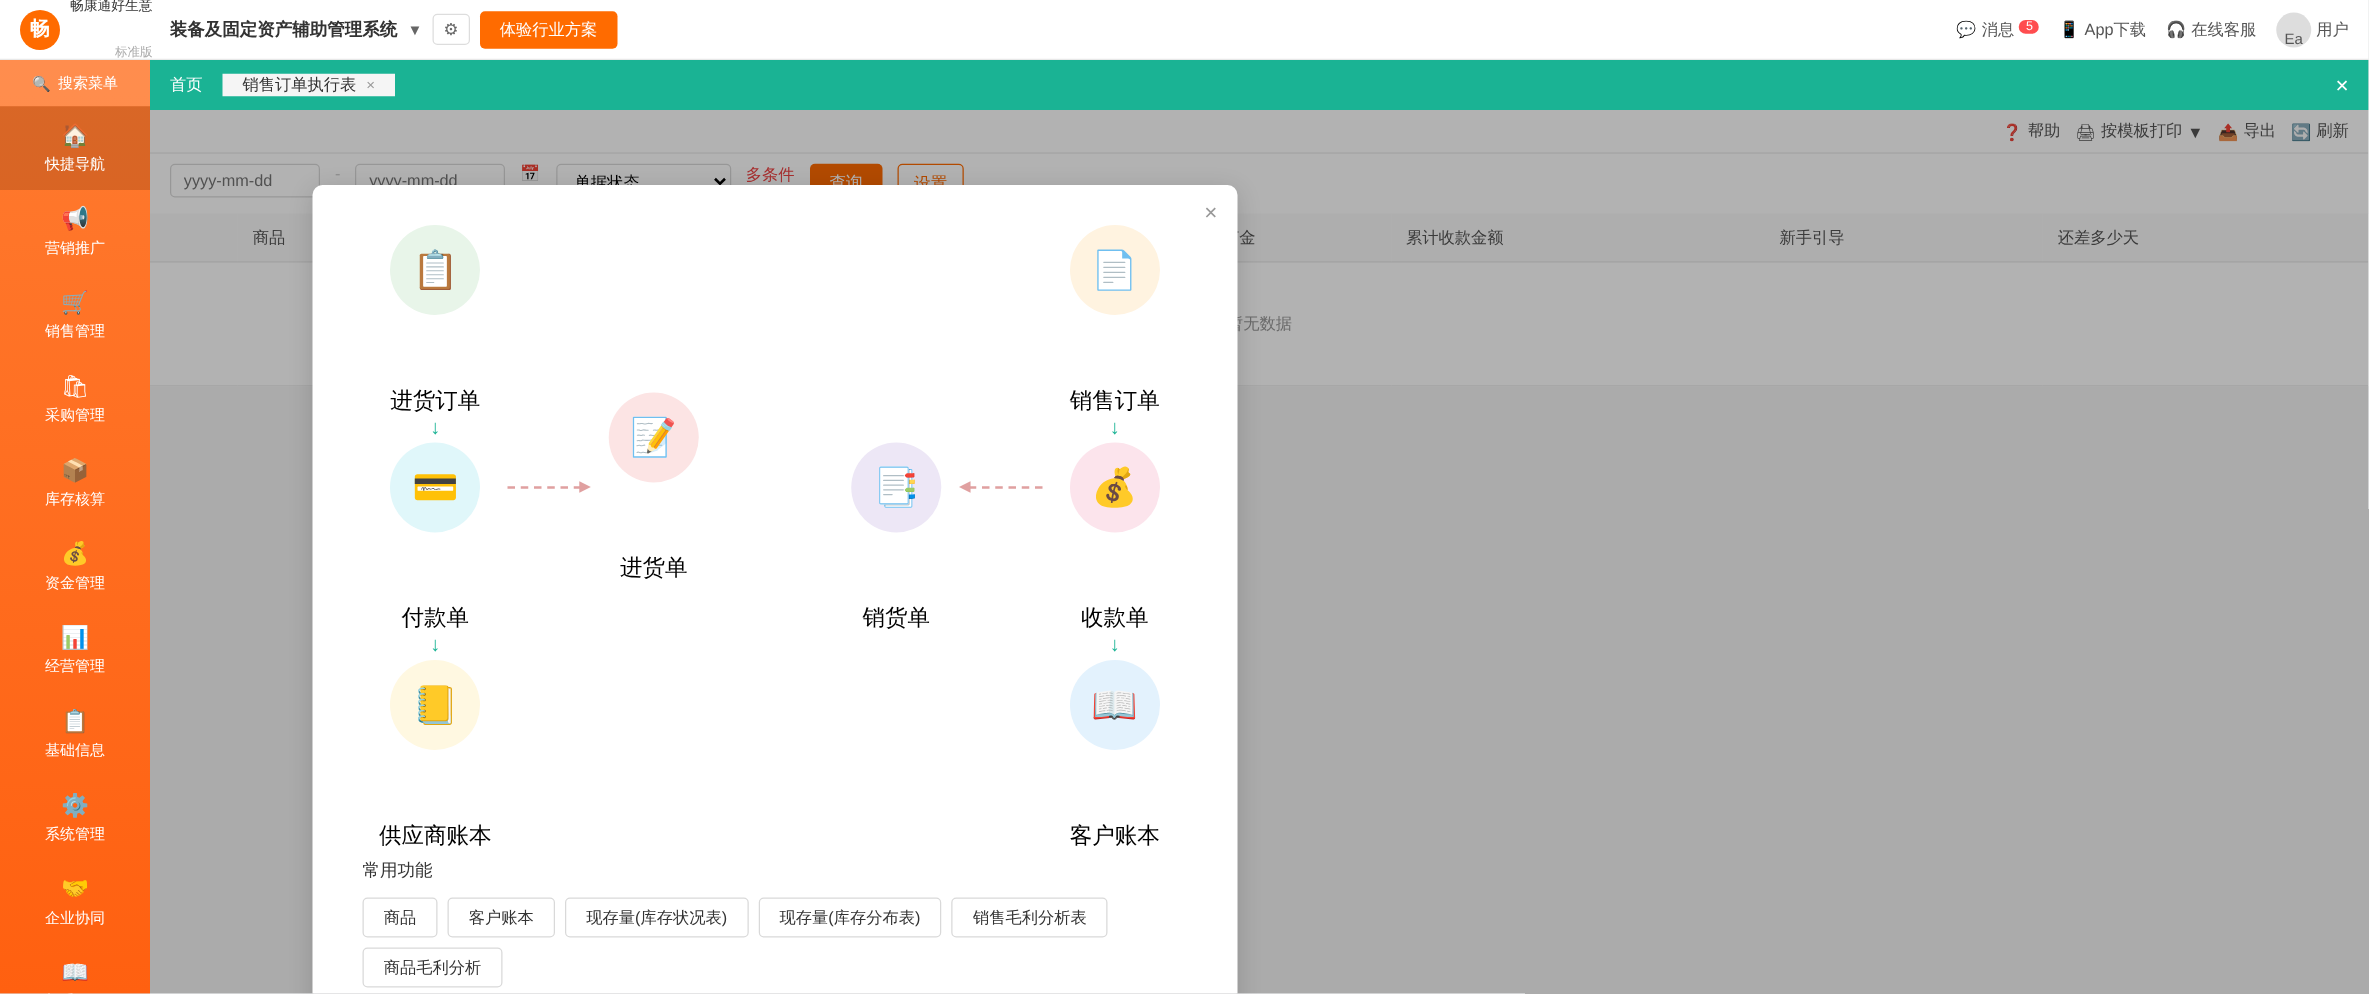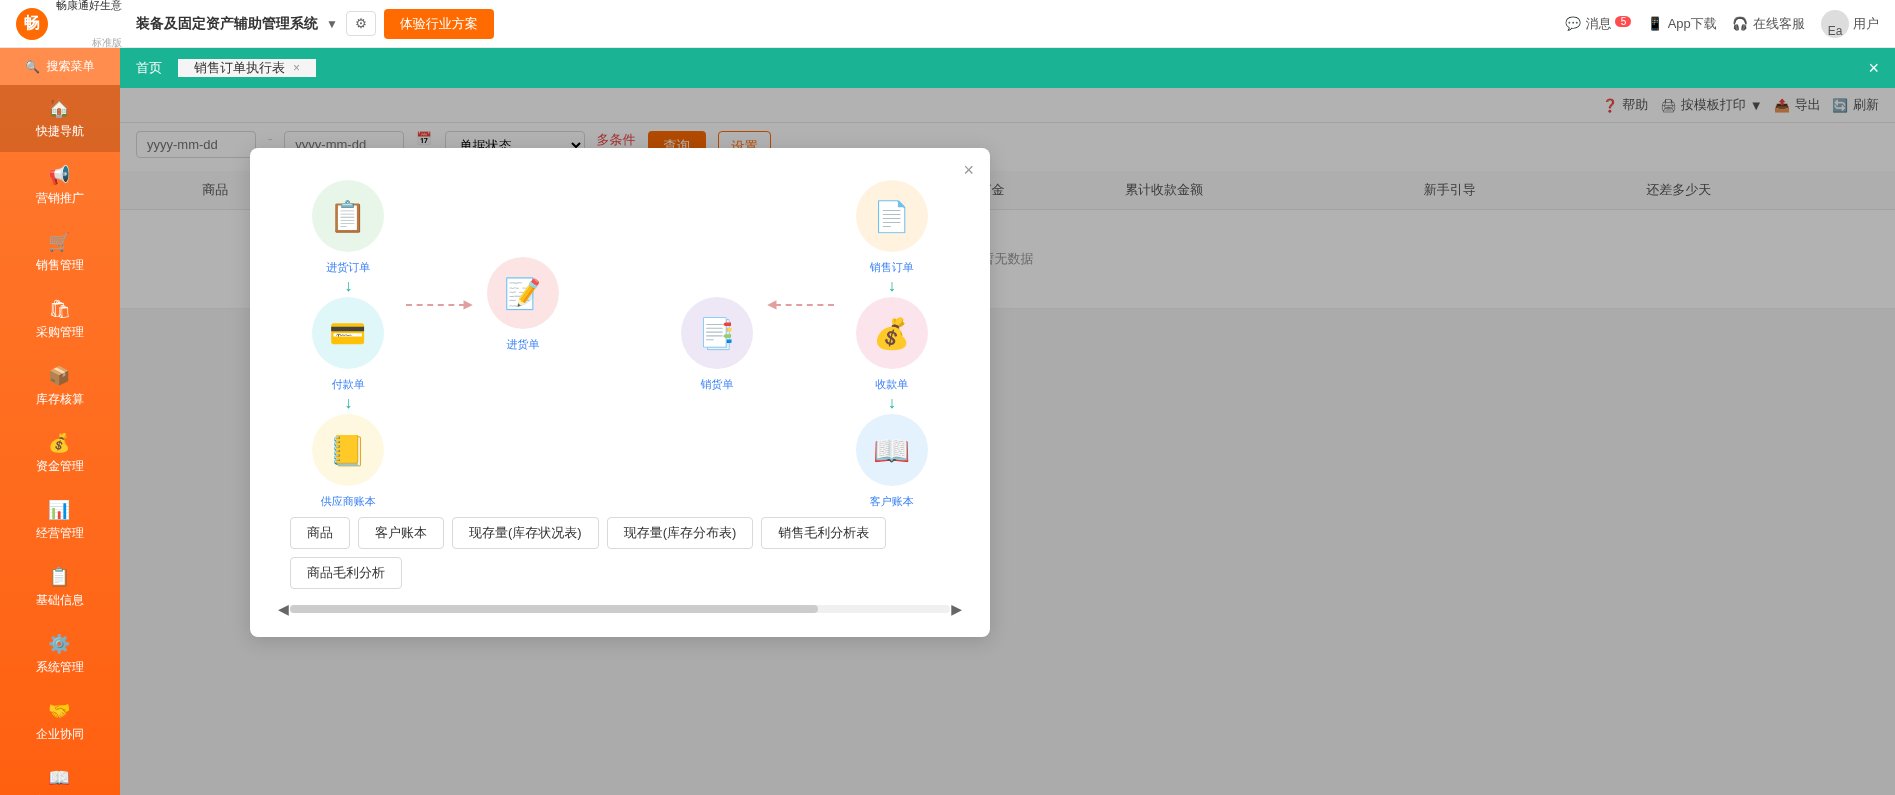--- a/index.html
+++ b/index.html
@@ -242,21 +242,21 @@
       background: none; border: none;
     }
     .flow-item {
       display: flex; flex-direction: column; align-items: center; gap: 8px;
     }
     .flow-circle {
       width: 72px; height: 72px; border-radius: 50%;
       display: flex; align-items: center; justify-content: center;
       font-size: 28px;
     }
-    .flow-label { font-size: 11px; color: #3b82f6; }
+    .flow-label { font-size: 18px; color: #000000; margin-top: 48px; }
     .flow-arrow-v {
       color: #1ab394; font-size: 16px; margin: 2px 0;
     }
     .circle-green { background: #e8f5e9; }
     .circle-red { background: #fce4e4; }
     .circle-purple { background: #ede7f6; }
     .circle-orange { background: #fff3e0; }
     .circle-teal { background: #e0f7fa; }
     .circle-pink { background: #fce4ec; }
     .circle-orange2 { background: #fff8e1; }
@@ -555,20 +555,21 @@
                 <div class="flow-item">
                   <div class="flow-circle circle-blue" style="width:72px;height:72px;border-radius:50%;display:flex;align-items:center;justify-content:center;font-size:30px;background:#e3f2fd;">
                     <span>📖</span>
                   </div>
                   <span class="flow-label">客户账本</span>
                 </div>
               </div>
             </div>
 
             <div class="common-functions">
+              <div class="cf-title">常用功能</div>
               <div class="cf-buttons">
                 <button class="cf-btn">商品</button>
                 <button class="cf-btn">客户账本</button>
                 <button class="cf-btn">现存量(库存状况表)</button>
                 <button class="cf-btn">现存量(库存分布表)</button>
                 <button class="cf-btn">销售毛利分析表</button>
                 <button class="cf-btn">商品毛利分析</button>
               </div>
             </div>
 

